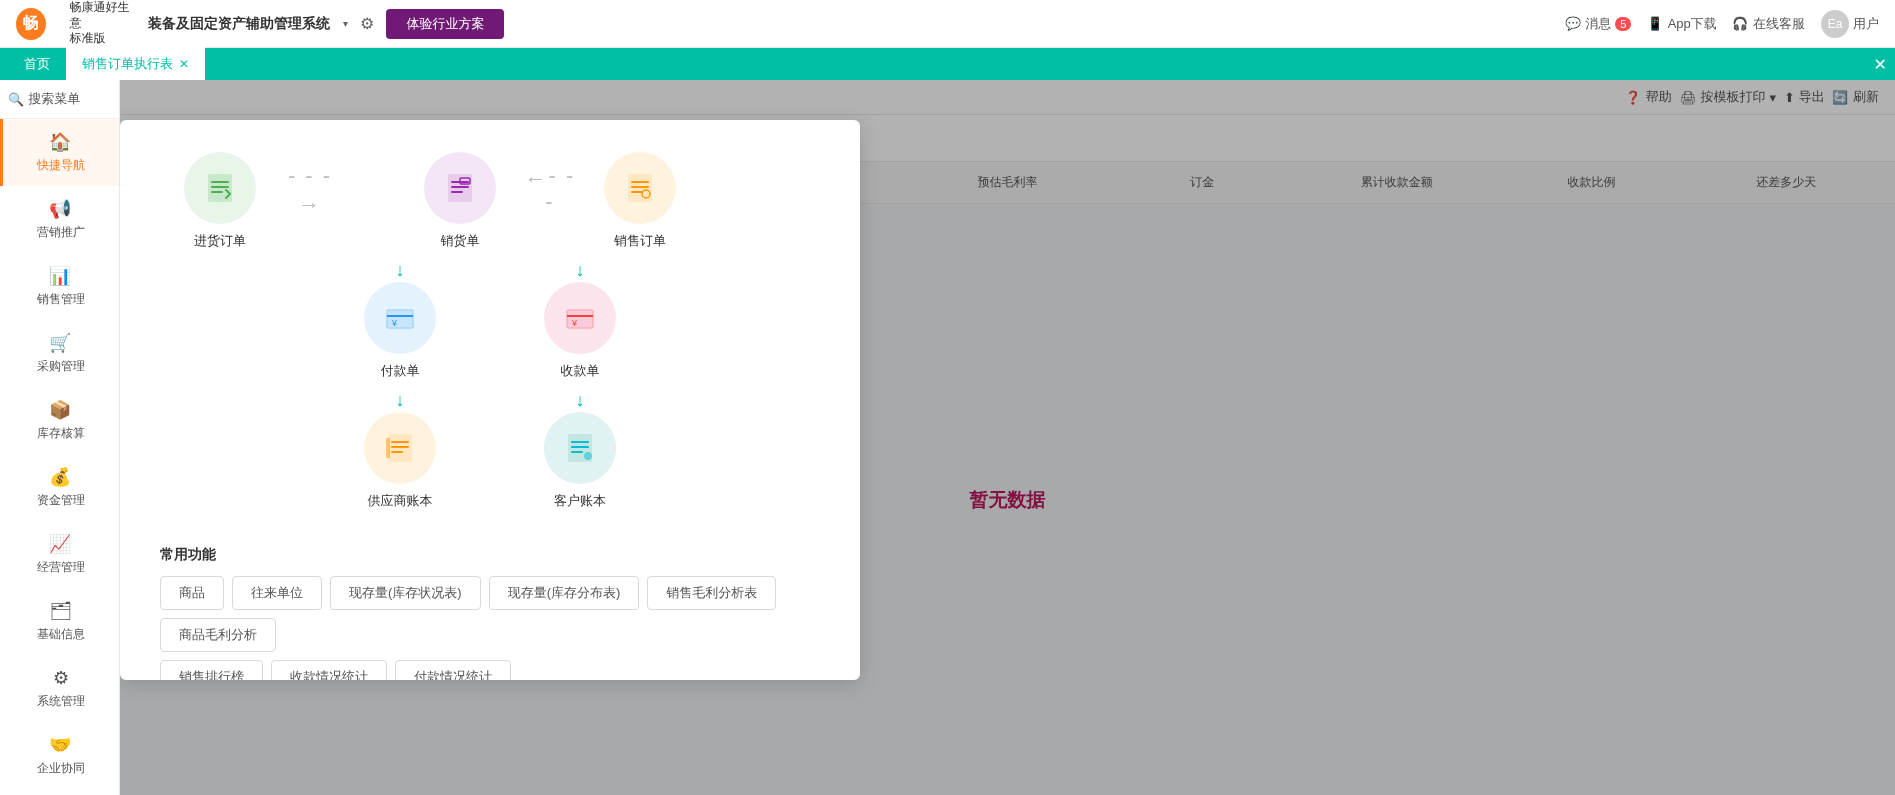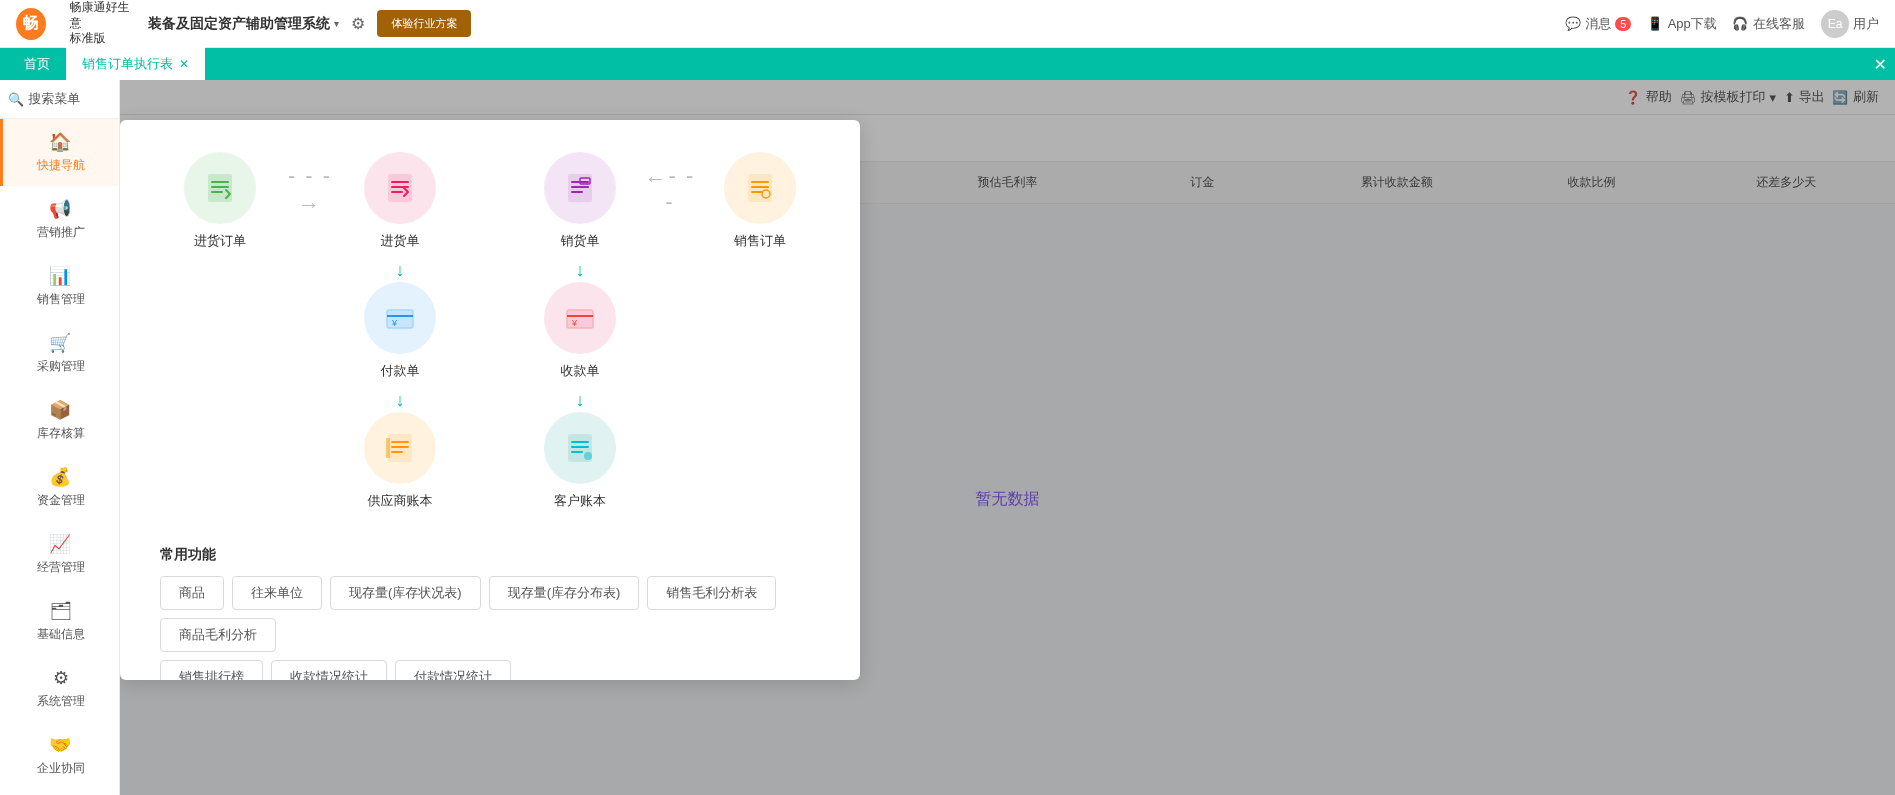--- a/index.html
+++ b/index.html
@@ -11,26 +11,26 @@
     
     .top-header {
       display: flex; align-items: center; height: 48px;
       background: #fff; border-bottom: 1px solid #e8e8e8;
       padding: 0 16px; gap: 12px;
     }
     .logo-area { display: flex; align-items: center; gap: 8px; width: 120px; }
     .logo-icon { width: 32px; height: 32px; background: #ff7c1e; border-radius: 50%; display: flex; align-items: center; justify-content: center; color: #fff; font-size: 16px; font-weight: bold; }
     .logo-text { font-size: 12px; color: #333; line-height: 1.3; margin-left: 16px; }
     .system-title { font-size: 14px; color: #333; font-weight: bold; flex: 1; }
-    .title-dropdown { display: flex; align-items: center; gap: 4px; cursor: pointer; }
+    .title-dropdown { display: flex; align-items: center; gap: 13px; cursor: pointer; }
     .dropdown-arrow { color: #666; font-size: 10px; }
     .settings-icon { color: #666; cursor: pointer; font-size: 16px; }
     .trial-btn {
-      background: #a16207; color: #fff; border: none; border-radius: 4px;
-      padding: 6px 14px; cursor: pointer; font-size: 11px;
+      background: #701a75; color: #fff; border: none; border-radius: 4px;
+      padding: 6px 20px; cursor: pointer; font-size: 13px;
     }
     .header-right { display: flex; align-items: center; gap: 16px; margin-left: auto; }
     .header-action { display: flex; align-items: center; gap: 4px; cursor: pointer; color: #555; font-size: 13px; }
     .badge { background: #ff4d4f; color: #fff; border-radius: 10px; padding: 1px 5px; font-size: 11px; }
     .avatar { width: 28px; height: 28px; background: #ccc; border-radius: 50%; display: flex; align-items: center; justify-content: center; color: #fff; font-size: 12px; }
 
     
     .nav-tabs {
       display: flex; align-items: center; background: #00bfa5; height: 32px; padding: 0 8px;
     }
@@ -93,21 +93,21 @@
     .more-cond { color: #00bfa5; cursor: pointer; font-size: 13px; display: flex; align-items: center; gap: 2px; }
 
     
     .table-header {
       display: flex; background: #f5f5f5; border-bottom: 1px solid #e8e8e8;
       padding: 8px 16px; gap: 9px;
     }
     .th { color: #555; font-size: 12px; flex: 1; text-align: center; padding: 4px; }
 
     
-    .empty-state { flex: 1; display: flex; align-items: center; justify-content: center; color: #8b5cf6; font-size: 16px; }
+    .empty-state { flex: 1; display: flex; align-items: center; justify-content: center; color: #be185d; font-size: 19px; font-weight: bold; }
 
     
     .overlay {
       position: absolute; top: 0; left: 0; right: 0; bottom: 0;
       background: rgba(0,0,0,0.3); display: flex; align-items: flex-start; justify-content: flex-start;
       z-index: 100;
     }
 
     
     .popup {
@@ -318,30 +318,20 @@
                       <rect x="6" y="4" width="24" height="28" rx="2" fill="#81c784" opacity="0.3"></rect>
                       <path d="M10 12 L26 12 M10 17 L26 17 M10 22 L20 22" stroke="#4caf50" stroke-width="2" stroke-linecap="round"></path>
                       <path d="M24 20 L28 24 L24 28" stroke="#4caf50" stroke-width="2" stroke-linecap="round" stroke-linejoin="round"></path>
                     </svg>
                   </div>
                   <span class="flow-label">进货订单</span>
                 </div>
 
                 <div class="flow-arrow-h-dash" style="color:#bbb; font-size:22px; margin-top:-24px; letter-spacing:2px;">- - - →</div>
 
-                <div class="flow-node">
-                  <div class="flow-circle red">
-                    <svg width="36" height="36" viewBox="0 0 36 36" fill="none">
-                      <rect x="6" y="4" width="24" height="28" rx="2" fill="#f48fb1" opacity="0.3"></rect>
-                      <path d="M10 12 L26 12 M10 17 L26 17 M10 22 L20 22" stroke="#e91e63" stroke-width="2" stroke-linecap="round"></path>
-                      <path d="M22 18 L26 22 L22 26" stroke="#e91e63" stroke-width="2" stroke-linecap="round" stroke-linejoin="round"></path>
-                    </svg>
-                  </div>
-                  <span class="flow-label">进货单</span>
-                </div>
 
                 <div style="width:60px; margin-top:-24px;"></div>
 
                 <div class="flow-node">
                   <div class="flow-circle purple">
                     <svg width="36" height="36" viewBox="0 0 36 36" fill="none">
                       <rect x="6" y="4" width="24" height="28" rx="2" fill="#ce93d8" opacity="0.3"></rect>
                       <path d="M10 12 L26 12 M10 17 L26 17 M10 22 L20 22" stroke="#9c27b0" stroke-width="2" stroke-linecap="round"></path>
                       <rect x="18" y="8" width="10" height="6" rx="1" stroke="#9c27b0" stroke-width="1.5"></rect>
                     </svg>

